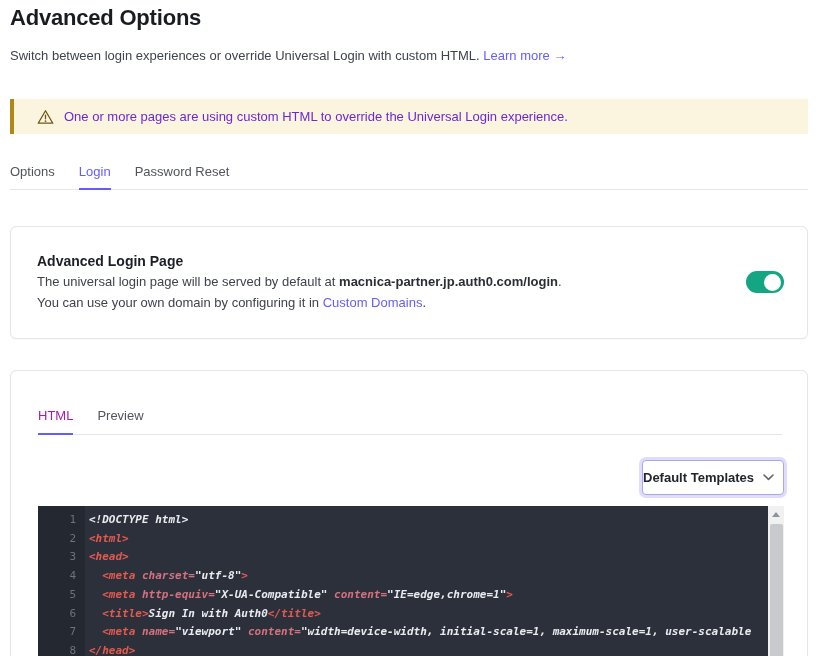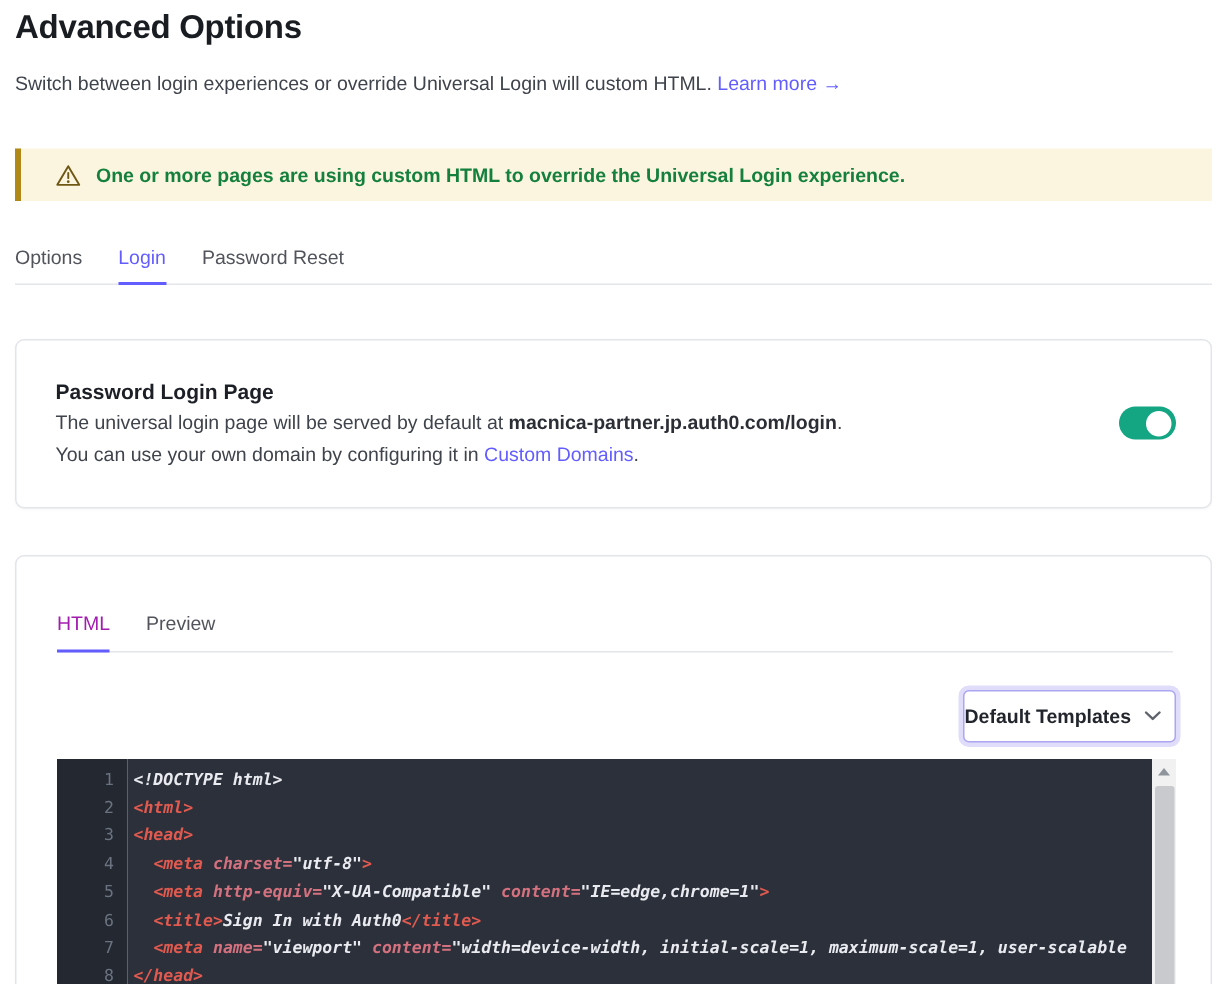--- a/index.html
+++ b/index.html
@@ -20,21 +20,21 @@
     font-size: 13px; color: #3f434b;
   }
   .subtitle a { color: #635dff; text-decoration: none; cursor: pointer; }
 
   
   .banner {
     position: absolute; left: 10px; top: 99px; width: 798px; height: 35px;
     background: #fbf5df; border-left: 4px solid #b08818;
     display: flex; align-items: center; padding-left: 23px;
   }
-  .banner .txt { font-size: 13px; color: #15803d; margin-left: 10px; font-weight: bold; }
+  .banner .txt { font-size: 13px; color: #6d28d9; margin-left: 10px; }
 
   
   .tabs {
     position: absolute; left: 10px; top: 162px; width: 798px;
     display: flex; border-bottom: 1px solid #e4e6ea;
   }
   .tab {
     font-size: 13px; color: #51545b; padding: 2px 0 9px 0; margin-right: 24px;
     cursor: pointer; border-bottom: 2px solid transparent; margin-bottom: -1px;
   }
@@ -106,41 +106,41 @@
   .scroll-thumb {
     position: absolute; left: 1.5px; top: 18px; bottom: 0; width: 13px;
     background: #c8cacd; border-radius: 2px;
   }
 </style>
 </head>
 <body>
 
 <h1 class="page-title">Advanced Options</h1>
 
-<p class="subtitle"><span>Switch between login experiences or override Universal Login will custom HTML.</span>
+<p class="subtitle"><span>Switch between login experiences or override Universal Login with custom HTML.</span>
   <a>Learn more →</a>
 </p>
 
 <div class="banner">
   <svg width="17" height="16" viewBox="0 0 24 22">
     <path d="M12 2.2 L22.3 19.8 H1.7 Z" fill="none" stroke="#6f5815" stroke-width="1.8" stroke-linejoin="round"></path>
     <line x1="12" y1="8.5" x2="12" y2="13.5" stroke="#6f5815" stroke-width="1.8" stroke-linecap="round"></line>
     <circle cx="12" cy="16.8" r="1.25" fill="#6f5815"></circle>
   </svg>
   <span class="txt">One or more pages are using custom HTML to override the Universal Login experience.</span>
 </div>
 
 <nav class="tabs">
   <div class="tab">Options</div>
   <div class="tab active">Login</div>
   <div class="tab">Password Reset</div>
 </nav>
 
 <section class="card card1">
-  <h2>Password Login Page</h2>
+  <h2>Advanced Login Page</h2>
   <p class="l1"><span>The universal login page will be served by default at </span><b>macnica-partner.jp.auth0.com/login</b><span>.</span></p>
   <p class="l2"><span>You can use your own domain by configuring it in </span><a>Custom Domains</a><span>.</span></p>
   <div class="toggle">
     <div class="knob"></div>
   </div>
 </section>
 
 <section class="card card2">
   <div class="ed-tabs">
     <div class="ed-tab active">HTML</div>

